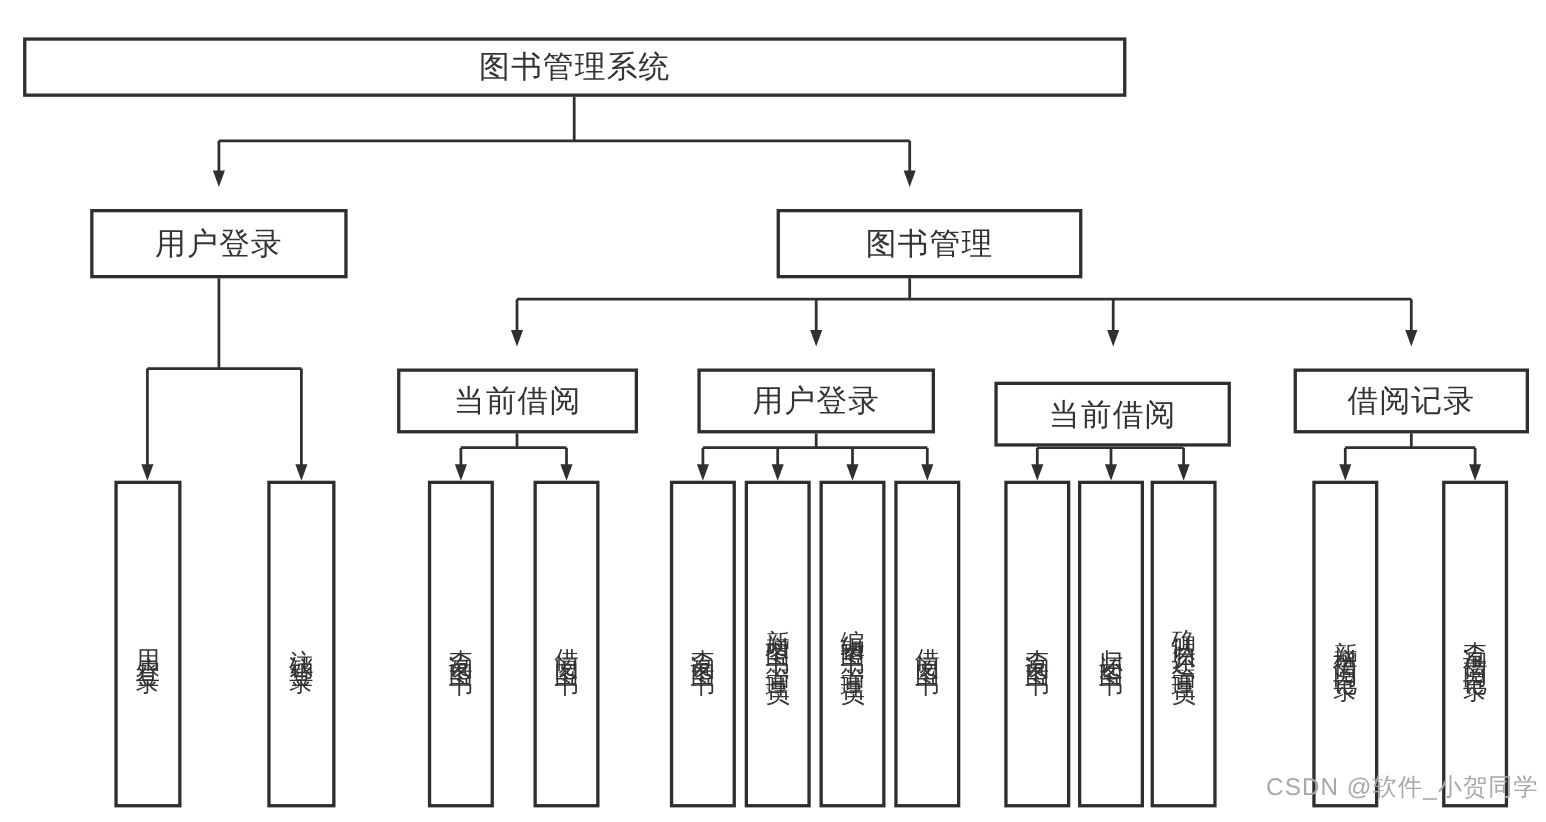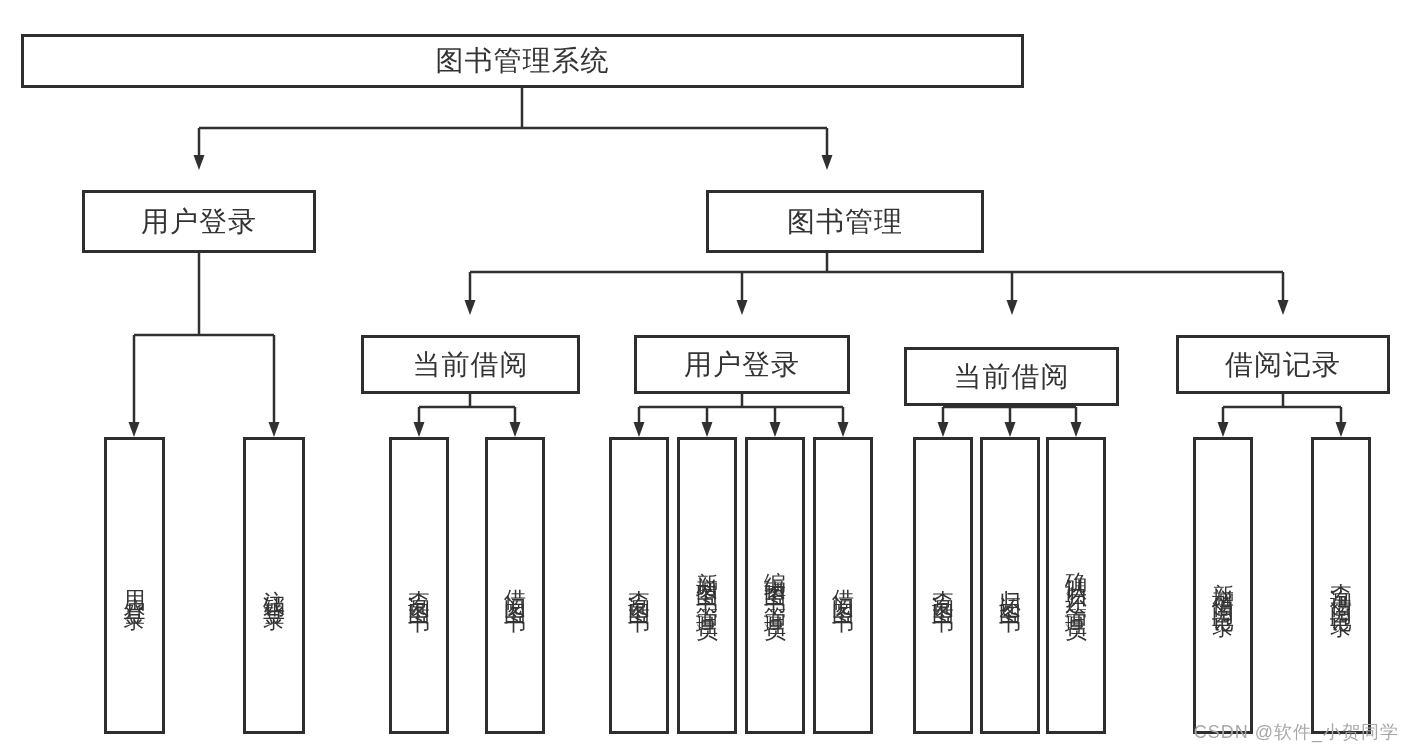--- a/index.html
+++ b/index.html
@@ -40,22 +40,22 @@
     writing-mode: vertical-rl;
     text-orientation: mixed;
     font-size: 22px;
     letter-spacing: 7px;
     line-height: 1;
     white-space: nowrap;
   }
   .watermark {
     position: absolute;
     right: 6px;
-    bottom: 3px;
-    font-size: 18px;
+    bottom: 16px;
+    font-size: 22px;
     color: var(--watermark, #a8a8a8);
     letter-spacing: 1px;
     z-index: 10;
     white-space: nowrap;
   }
 </style>
 </head>
 <body>
 
 <div class="stage">

